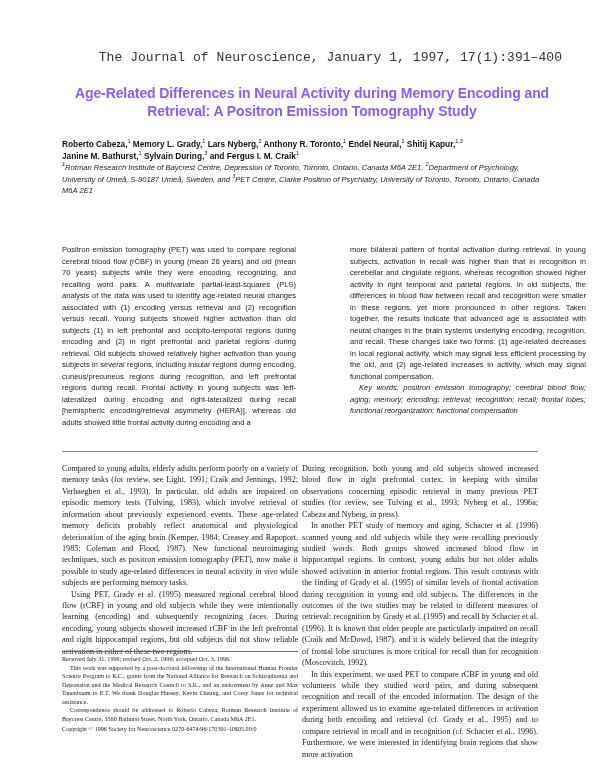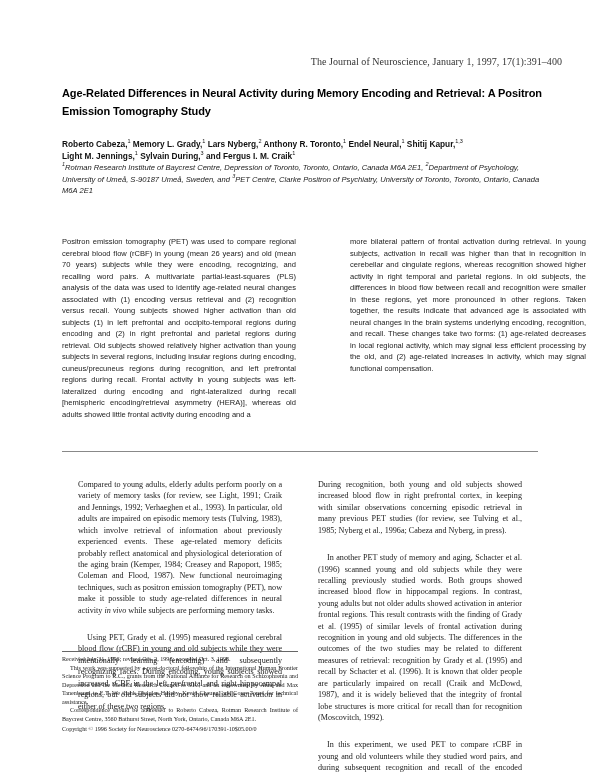--- a/index.html
+++ b/index.html
@@ -1,31 +1,31 @@
 <!DOCTYPE html>
 <html><head>
 <meta charset="utf-8">
 <style>
   html, body { margin:0; padding:0; background:#ffffff; }
   body { width:600px; height:776px; position:relative; overflow:hidden; color:#1a1a1a; }
-  .running-head { position:absolute; top:56px; right:38px; font-family:Liberation Serif, serif; font-size:10px; color:#333; letter-spacing:0.05px; }
-  .title { position:absolute; top:84px; left:62px; width:500px; font-family:"Liberation Sans", sans-serif; font-weight:bold; font-size:11px; line-height:18px; color:#000000; letter-spacing:-0.1px; }
+  .running-head { position:absolute; top:50px; right:38px; font-family:Liberation Mono, monospace; font-size:13px; color:#333; letter-spacing:0.05px; }
+  .title { position:absolute; top:84px; left:62px; width:500px; font-family:"Liberation Sans", sans-serif; font-weight:bold; font-size:14px; line-height:18px; color:#8b5cf6; letter-spacing:-0.1px;text-align:center; }
   .authors { position:absolute; top:139px; left:62px; width:500px; font-family:"Liberation Sans", sans-serif; font-weight:bold; font-size:8.3px; line-height:11.5px; color:#111; }
   .authors sup, .affil sup { font-size:5.5px; font-weight:normal; vertical-align:super; line-height:0; }
   .affil { position:absolute; top:162px; left:62px; width:490px; font-family:"Liberation Sans", sans-serif; font-style:italic; font-size:7.6px; line-height:11.5px; color:#222; }
-  .abstract { position:absolute; top:236px; font-family:"Liberation Sans", sans-serif; font-size:7.55px; line-height:11.52px; text-align:justify; color:#222; }
+  .abstract { position:absolute; top:244px; font-family:"Liberation Sans", sans-serif; font-size:7.55px; line-height:11.52px; text-align:justify; color:#222; }
   .abstract.col1 { left:62px; width:234px; }
   .abstract.col2 { left:302px; width:236px;margin-left:48px; }
   .abstract p { margin:0; }
   .abstract .kw { text-indent:9px; font-style:italic; }
   .rule { position:absolute; left:62px; width:476px; height:1px; background:#888; }
   .body-text { position:absolute; top:463px; font-family:"Liberation Serif", serif; font-size:8.15px; line-height:11.42px; text-align:justify; color:#1a1a1a; }
   .body-text.col1 { left:62px; width:236px; }
   .body-text.col2 { left:302px; width:236px; }
-  .body-text p { margin:16px; }
+  .body-text p { margin:0; }
   .body-text p.indent { text-indent:9px; }
   .footnotes { position:absolute; top:655px; left:62px; width:236px; font-family:"Liberation Serif", serif; font-size:6.15px; line-height:8.55px; text-align:justify; color:#222; }
   .footnotes p { margin:0; }
   .footnotes p.indent { text-indent:8px; }
   .footnotes .copy { margin-top:2px; }
   .fn-rule { position:absolute; left:62px; top:651px; width:236px; height:1px; background:#666; }
 </style>
 </head>
 <body>
 
@@ -33,50 +33,51 @@
 
 <div class="title">Age-Related Differences in Neural Activity during Memory Encoding and Retrieval: A Positron Emission Tomography Study</div>
 
 <div class="authors">
   <span><span>Roberto Cabeza,</span><sup>1</sup></span>
   <span><span>Memory L. Grady,</span><sup>1</sup></span>
   <span><span>Lars Nyberg,</span><sup>2</sup></span>
   <span><span>Anthony R. Toronto,</span><sup>1</sup></span>
   <span><span>Endel Neural,</span><sup>1</sup></span>
   <span><span>Shitij Kapur,</span><sup>1,3</sup></span><br>
-  <span><span>Light M. Jennings,</span><sup>1</sup></span>
+  <span><span>Janine M. Bathurst,</span><sup>1</sup></span>
   <span><span>Sylvain During,</span><sup>3</sup></span>
   <span><span>and Fergus I. M. Craik</span><sup>1</sup></span>
 </div>
 
 <div class="affil">
   <sup>1</sup><span>Rotman Research Institute of Baycrest Centre, Depression of Toronto, Toronto, Ontario, Canada M6A 2E1,</span>
   <sup>2</sup><span>Department of Psychology, University of Umeå, S-90187 Umeå, Sweden, and</span>
   <sup>3</sup><span>PET Centre, Clarke Positron of Psychiatry, University of Toronto, Toronto, Ontario, Canada M6A 2E1</span>
 </div>
 
 <div class="abstract col1">
   <p>Positron emission tomography (PET) was used to compare regional cerebral blood flow (rCBF) in young (mean 26 years) and old (mean 70 years) subjects while they were encoding, recognizing, and recalling word pairs. A multivariate partial-least-squares (PLS) analysis of the data was used to identify age-related neural changes associated with (1) encoding versus retrieval and (2) recognition versus recall. Young subjects showed higher activation than old subjects (1) in left prefrontal and occipito-temporal regions during encoding and (2) in right prefrontal and parietal regions during retrieval. Old subjects showed relatively higher activation than young subjects in several regions, including insular regions during encoding, cuneus/precuneus regions during recognition, and left prefrontal regions during recall. Frontal activity in young subjects was left-lateralized during encoding and right-lateralized during recall [hemispheric encoding/retrieval asymmetry (HERA)], whereas old adults showed little frontal activity during encoding and a</p>
 </div>
 <div class="abstract col2">
   <p>more bilateral pattern of frontal activation during retrieval. In young subjects, activation in recall was higher than that in recognition in cerebellar and cingulate regions, whereas recognition showed higher activity in right temporal and parietal regions. In old subjects, the differences in blood flow between recall and recognition were smaller in these regions, yet more pronounced in other regions. Taken together, the results indicate that advanced age is associated with neural changes in the brain systems underlying encoding, recognition, and recall. These changes take two forms: (1) age-related decreases in local regional activity, which may signal less efficient processing by the old, and (2) age-related increases in activity, which may signal functional compensation.</p>
+  <p class="kw">Key words: positron emission tomography; cerebral blood flow; aging; memory; encoding; retrieval; recognition; recall; frontal lobes; functional reorganization; functional compensation</p>
 </div>
 
 <div class="rule" style="top:451px;"></div>
 
 <div class="body-text col1">
   <p><span>Compared to young adults, elderly adults perform poorly on a variety of memory tasks (for review, see Light, 1991; Craik and Jennings, 1992; Verhaeghen et al., 1993). In particular, old adults are impaired on episodic memory tests (Tulving, 1983), which involve retrieval of information about previously experienced events. These age-related memory deficits probably reflect anatomical and physiological deterioration of the aging brain (Kemper, 1984; Creasey and Rapoport, 1985; Coleman and Flood, 1987). New functional neuroimaging techniques, such as positron emission tomography (PET), now make it possible to study age-related differences in neural activity </span><i>in vivo</i><span> while subjects are performing memory tasks.</span></p>
   <p class="indent">Using PET, Grady et al. (1995) measured regional cerebral blood flow (rCBF) in young and old subjects while they were intentionally learning (encoding) and subsequently recognizing faces. During encoding, young subjects showed increased rCBF in the left prefrontal and right hippocampal regions, but old subjects did not show reliable activation in either of these two regions.</p>
 </div>
 
 <div class="fn-rule"></div>
 <div class="footnotes">
   <p>Received July 31, 1996; revised Oct. 2, 1996; accepted Oct. 3, 1996.</p>
   <p class="indent">This work was supported by a post-doctoral fellowship of the International Human Frontier Science Program to R.C., grants from the National Alliance for Research on Schizophrenia and Depression and the Medical Research Council to S.K., and an endowment by Anne and Max Tanenbaum to E.T. We thank Douglas Hussey, Kevin Cheung, and Corey Jones for technical assistance.</p>
   <p class="indent">Correspondence should be addressed to Roberto Cabeza, Rotman Research Institute of Baycrest Centre, 3560 Bathurst Street, North York, Ontario, Canada M6A 2E1.</p>
   <p class="copy">Copyright © 1996 Society for Neuroscience   0270-6474/96/170391-10$05.00/0</p>
 </div>
 
 <div class="body-text col2">
-  <p>During recognition, both young and old subjects showed increased blood flow in right prefrontal cortex, in keeping with similar observations concerning episodic retrieval in many previous PET studies (for review, see Tulving et al., 1985; Nyberg et al., 1996a; Cabeza and Nyberg, in press).</p>
+  <p>During recognition, both young and old subjects showed increased blood flow in right prefrontal cortex, in keeping with similar observations concerning episodic retrieval in many previous PET studies (for review, see Tulving et al., 1993; Nyberg et al., 1996a; Cabeza and Nyberg, in press).</p>
   <p class="indent">In another PET study of memory and aging, Schacter et al. (1996) scanned young and old subjects while they were recalling previously studied words. Both groups showed increased blood flow in hippocampal regions. In contrast, young adults but not older adults showed activation in anterior frontal regions. This result contrasts with the finding of Grady et al. (1995) of similar levels of frontal activation during recognition in young and old subjects. The differences in the outcomes of the two studies may be related to different measures of retrieval: recognition by Grady et al. (1995) and recall by Schacter et al. (1996). It is known that older people are particularly impaired on recall (Craik and McDowd, 1987), and it is widely believed that the integrity of frontal lobe structures is more critical for recall than for recognition (Moscovitch, 1992).</p>
   <p class="indent">In this experiment, we used PET to compare rCBF in young and old volunteers while they studied word pairs, and during subsequent recognition and recall of the encoded information. The design of the experiment allowed us to examine age-related differences in activation during both encoding and retrieval (cf. Grady et al., 1995) and to compare retrieval in recall and in recognition (cf. Schacter et al., 1996). Furthermore, we were interested in identifying brain regions that show more activation</p>
 </div>
 
 </body></html>

